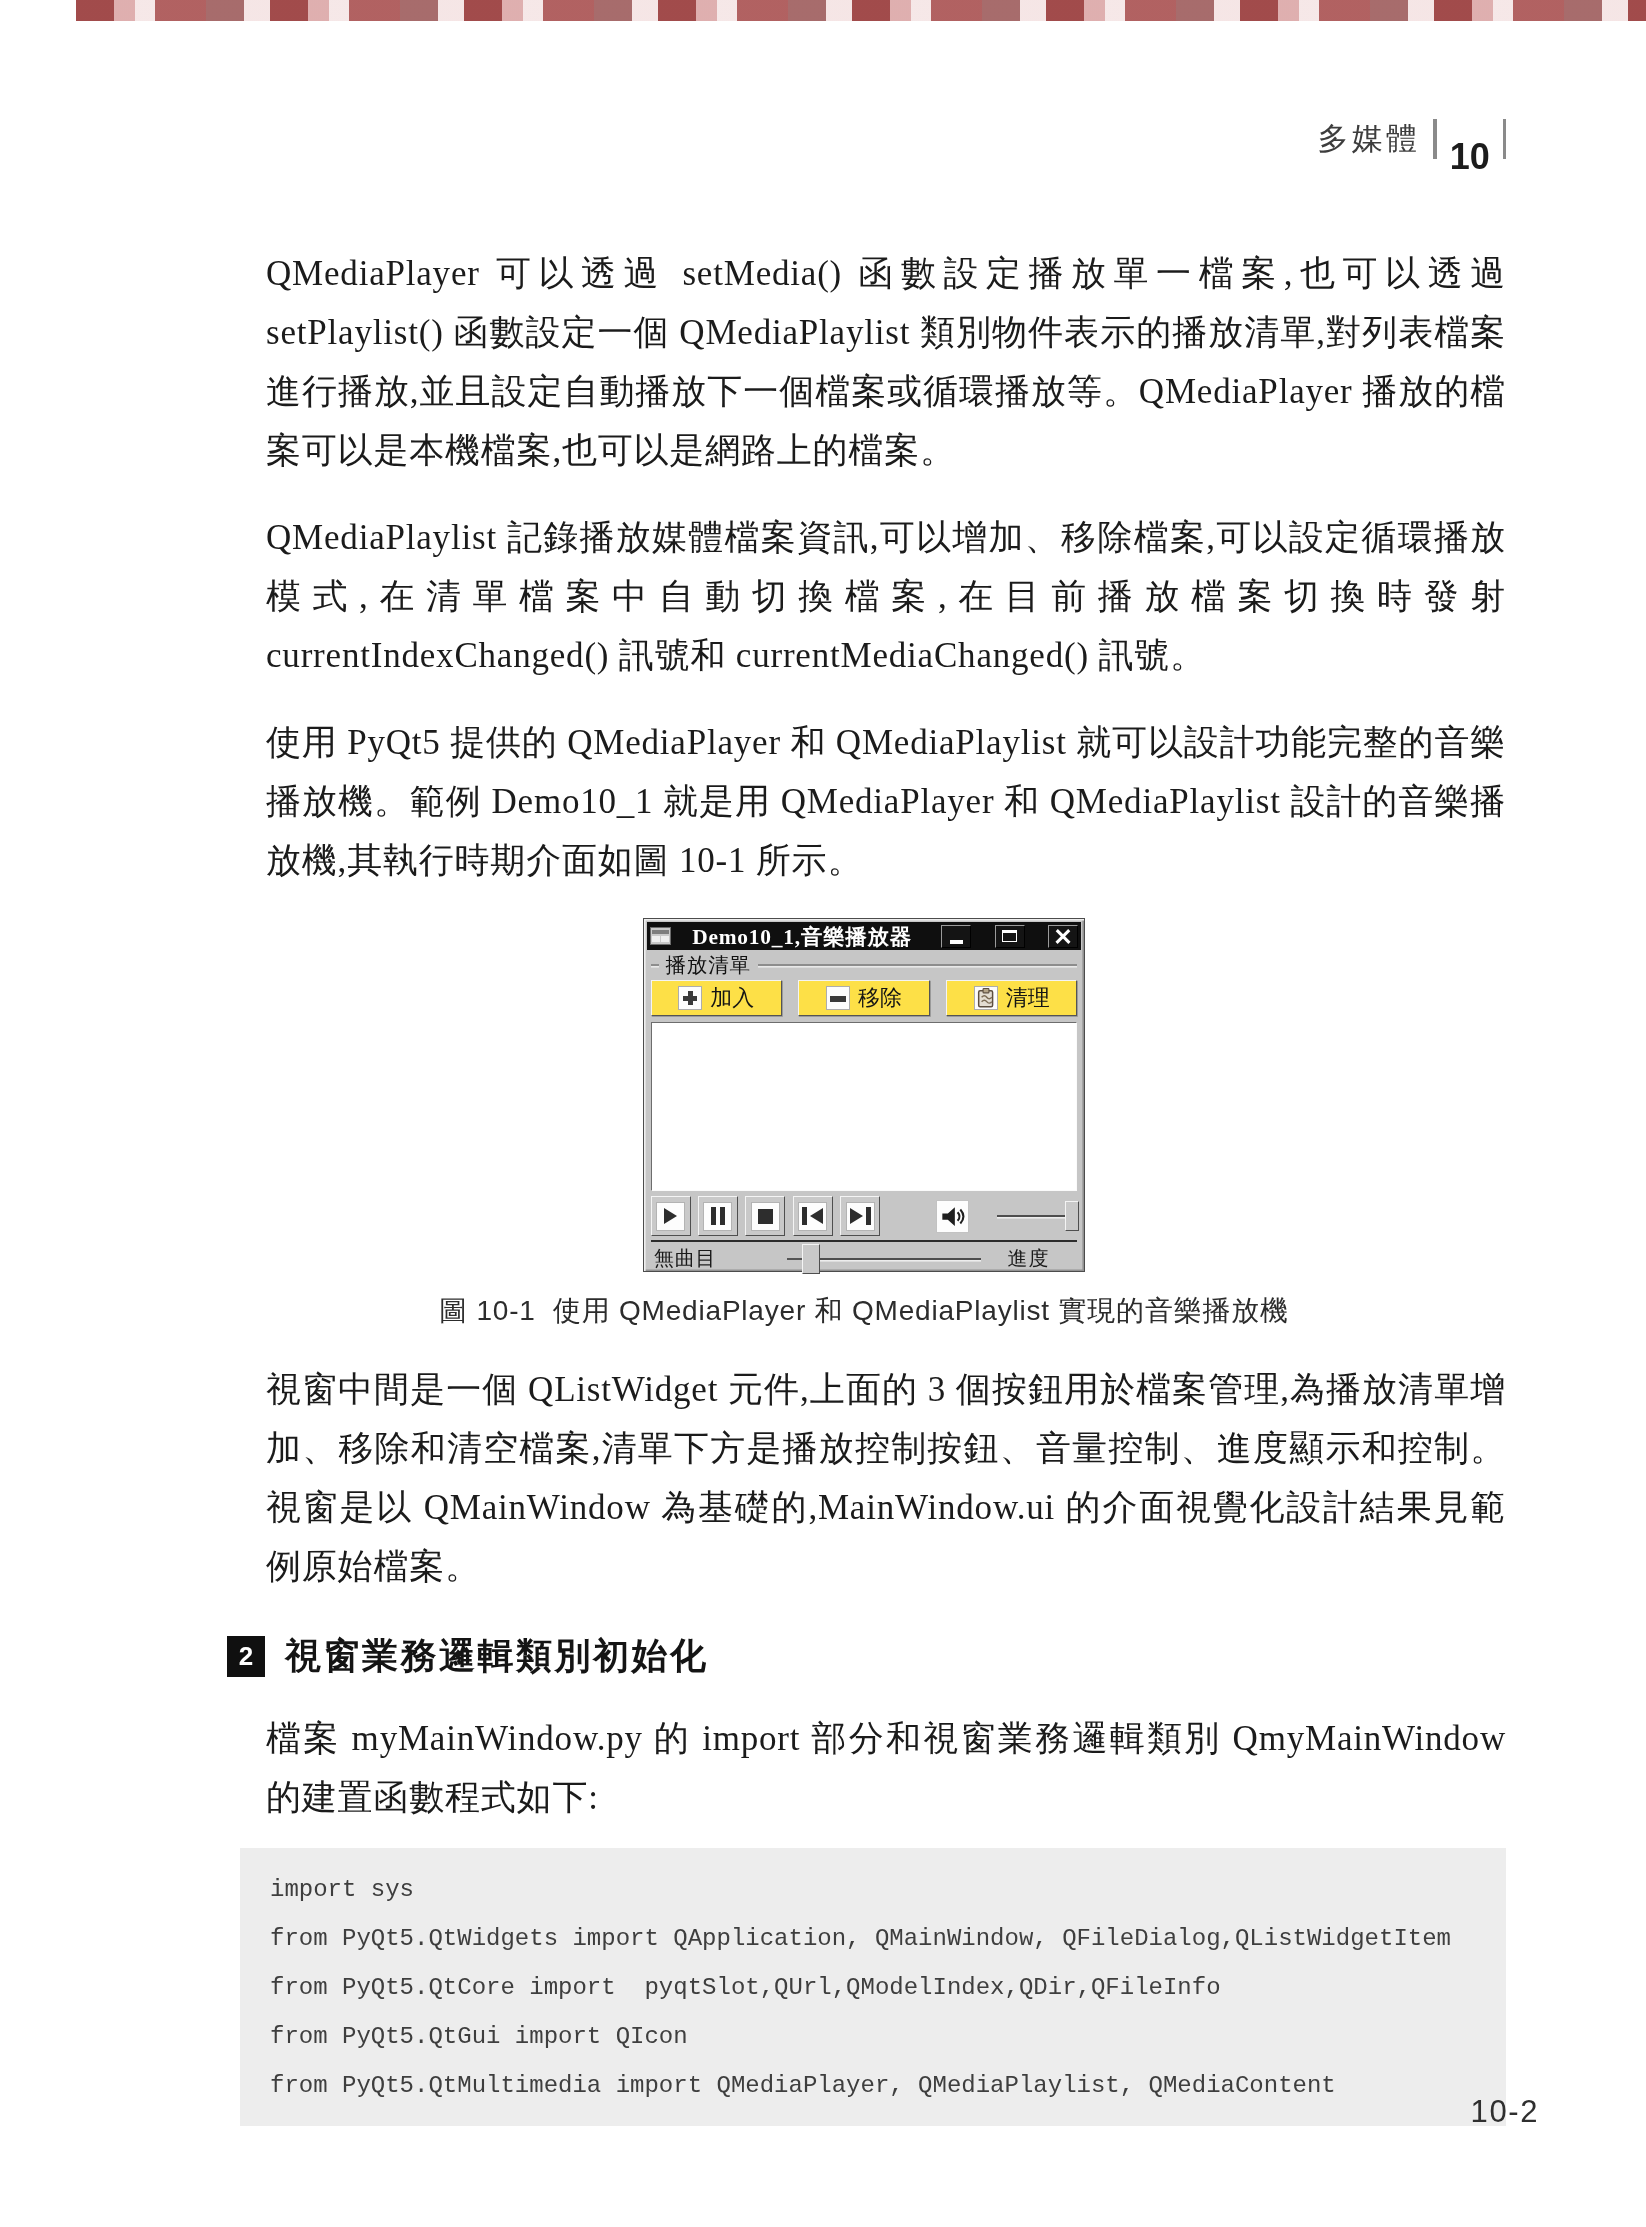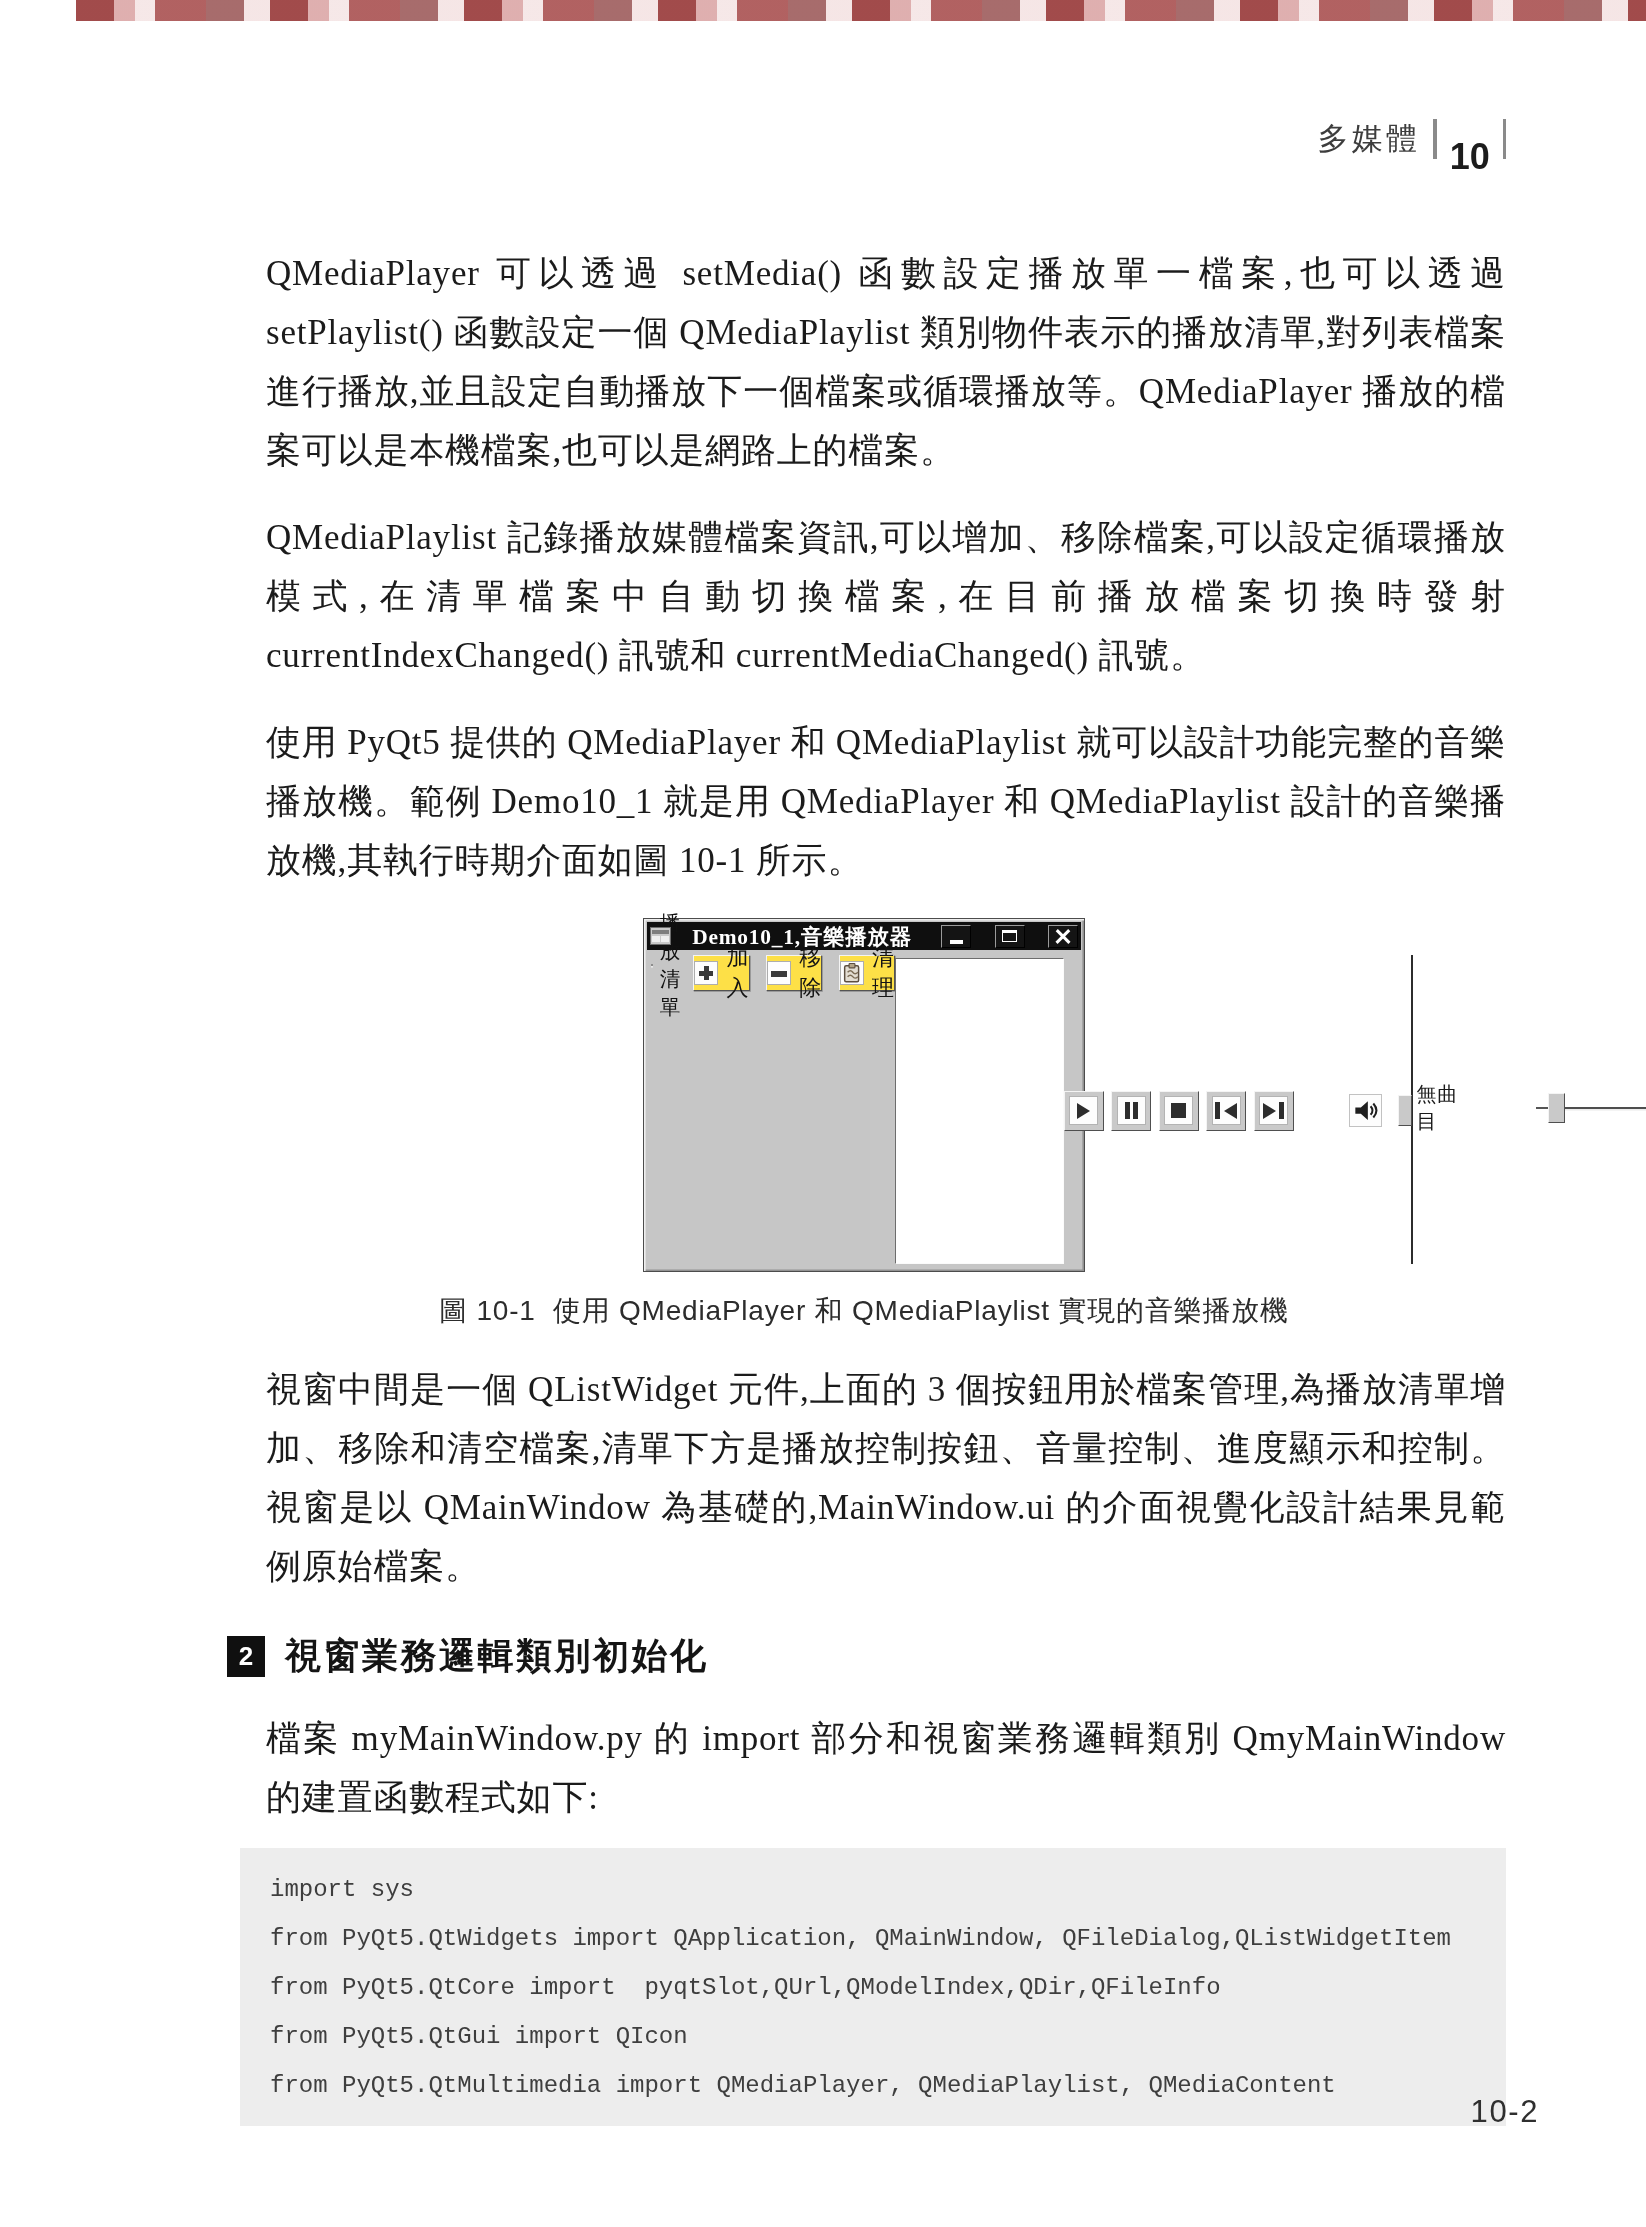--- a/index.html
+++ b/index.html
@@ -67,21 +67,21 @@
     display:flex; align-items:center; justify-content:center; margin-left:2.5px;
   }
   .g-min { width:13px; height:3.3px; background:#fff; margin-top:11.5px; }
   .g-max { width:15px; height:12.3px; border:1.6px solid #fff; border-top-width:3.3px; }
   .g-close { position:relative; width:16.5px; height:16.5px; }
   .g-close::before, .g-close::after {
     content:""; position:absolute; left:-0.8px; top:6.6px; width:18px; height:3.3px; background:#fff;
   }
   .g-close::before { transform:rotate(45deg); } .g-close::after { transform:rotate(-45deg); }
 
-  .win-body { flex:1; display:flex; flex-direction:row; padding:1.6px 3.3px 3.3px; }
+  .win-body { flex:1; display:flex; flex-direction:column; padding:1.6px 3.3px 3.3px; }
   .group-row { height:23px; flex:0 0 23px; display:flex; align-items:center; margin-top:1.6px; }
   .gline { height:1.6px; background:#8d8d8d; box-shadow:0 1.6px 0 #e9e9e9; }
   .gline.short { width:8.2px; } .gline.long { flex:1; }
   .group-label { font-size:20.6px; color:#111; padding:0 6.6px; letter-spacing:0.8px; }
 
   .btn-row { display:flex; gap:16.5px; margin-top:3.3px; flex:0 0 36px; }
   .pbtn {
     flex:1; height:36px; background:#fde047;
     border:1.6px solid; border-color:#f4f4f4 #545454 #545454 #f4f4f4;
     box-shadow:0.8px 0.8px 0 #8f8f8f;

